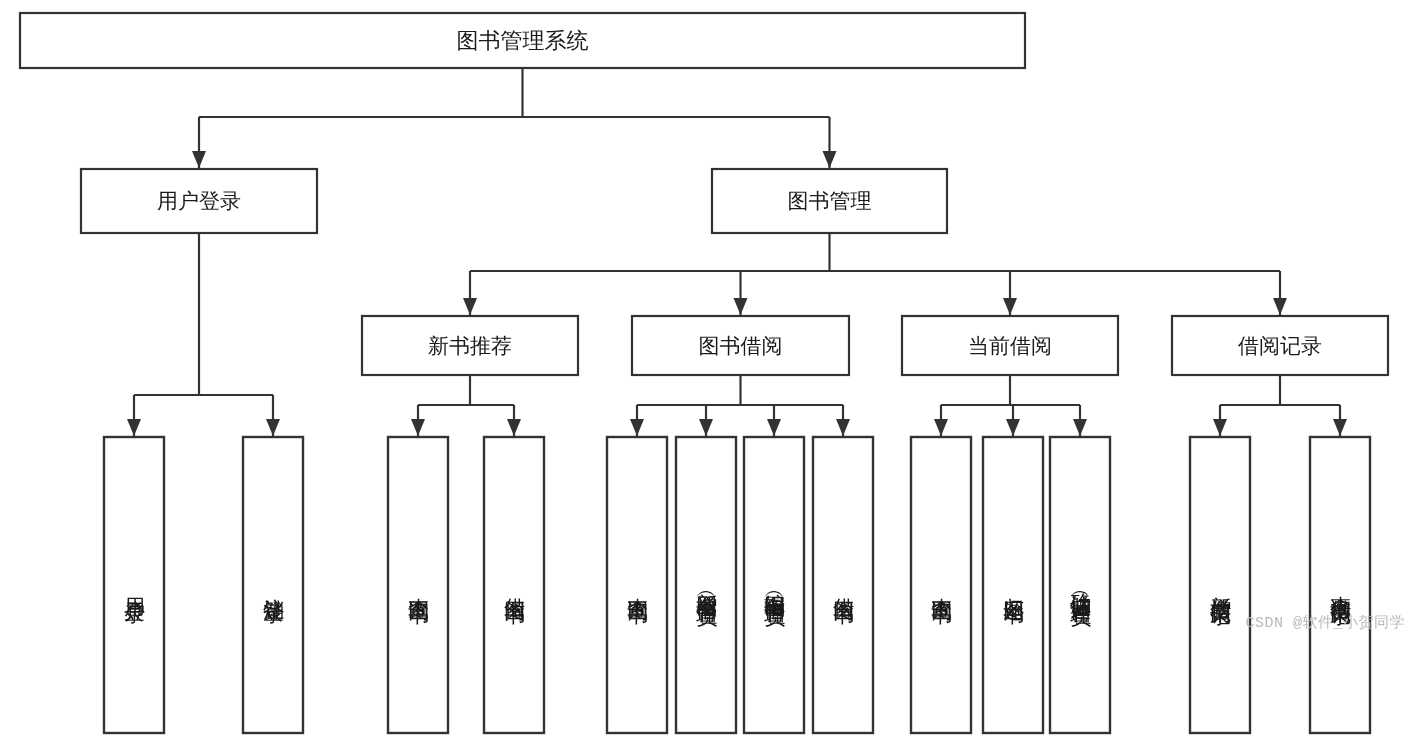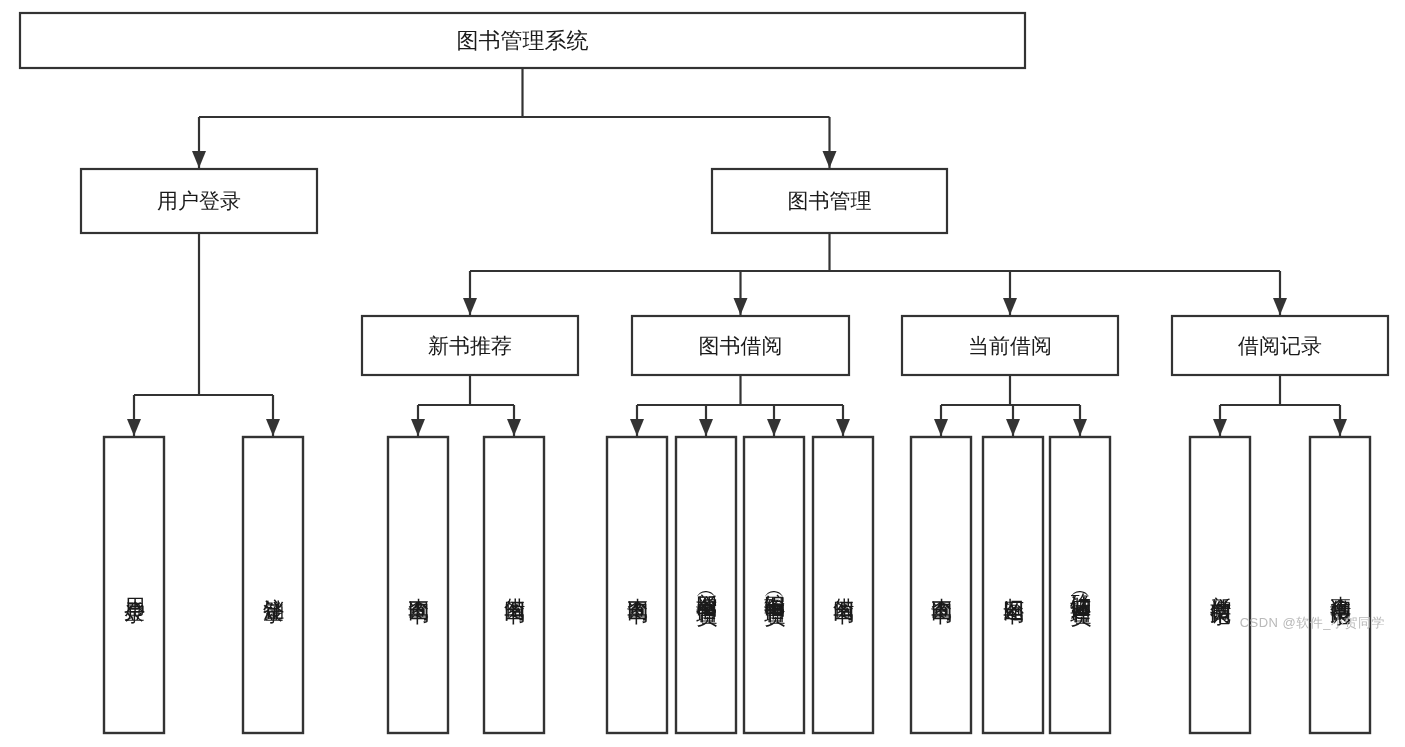--- a/index.html
+++ b/index.html
@@ -66,24 +66,24 @@
     text-orientation: upright;
     font-family: "DejaVu Sans", "Liberation Sans", sans-serif;
     font-size: 21px;
     line-height: 1.32;
     letter-spacing: 2px;
     color: #1a1a1a;
     white-space: nowrap;
   }
   .watermark {
     position: absolute;
-    right: 20px;
+    right: 0;
     bottom: 6px;
-    font-family: Liberation Sans, sans-serif;
-    font-size: 13px;
+    font-family: Liberation Mono, monospace;
+    font-size: 15px;
     color: #b9b9b9;
     letter-spacing: 0.5px;
     white-space: nowrap;
   }
 </style>
 </head>
 <body>
 
 <div id="diagram-root">
 

